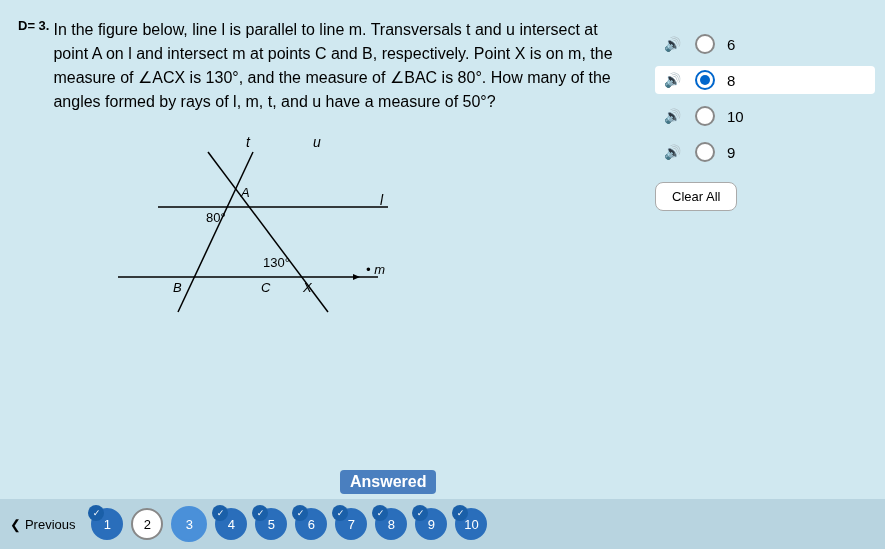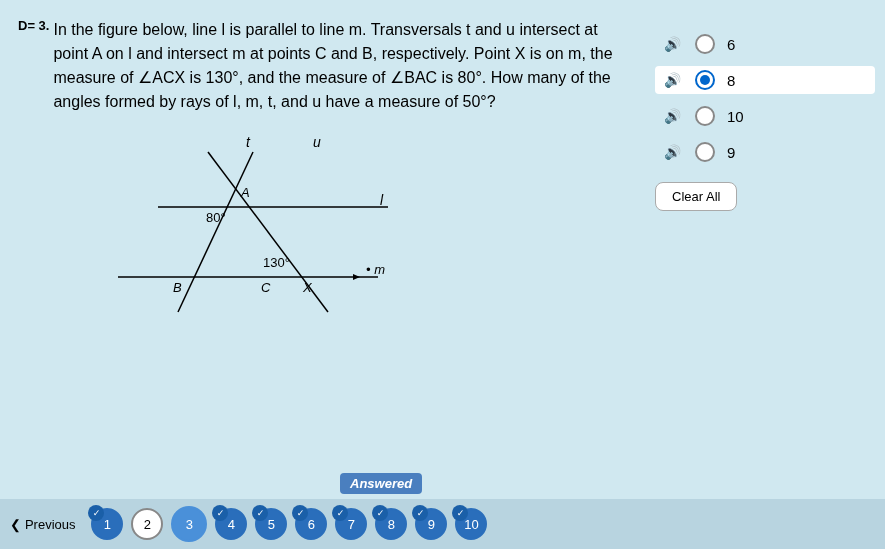--- a/index.html
+++ b/index.html
@@ -129,26 +129,25 @@
       display: flex;
       align-items: center;
       padding: 0 10px;
       gap: 8px;
     }
     .answered-badge {
       background: #4a7fbf;
       color: white;
       padding: 3px 10px;
       border-radius: 4px;
-      font-size: 13px;
+      font-size: 16px;
       font-weight: bold;
       position: absolute;
       bottom: 55px;
       left: 340px;
-      font-style: italic;
     }
     .prev-btn {
       display: flex;
       align-items: center;
       gap: 4px;
       cursor: pointer;
       font-size: 13px;
       color: #000;
       margin-right: 8px;
     }

